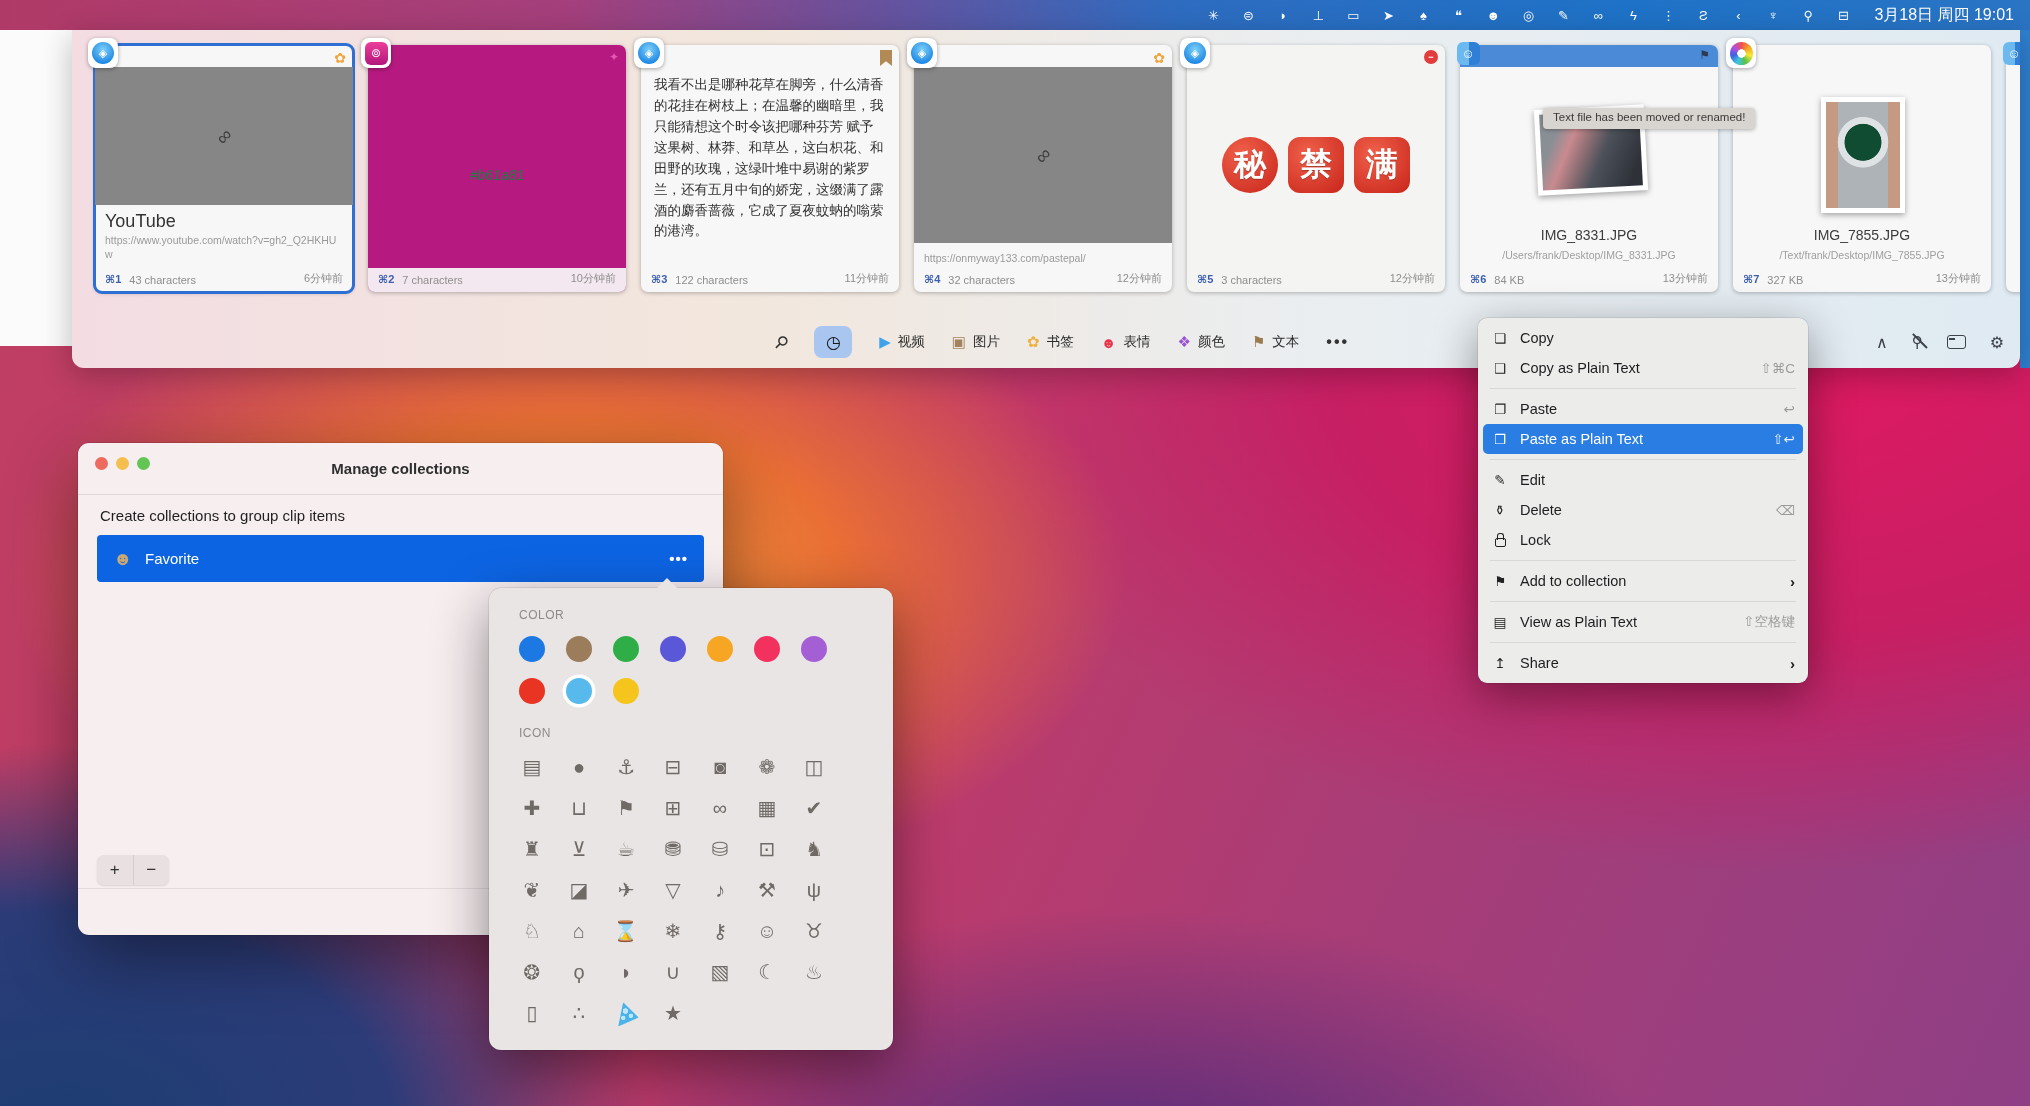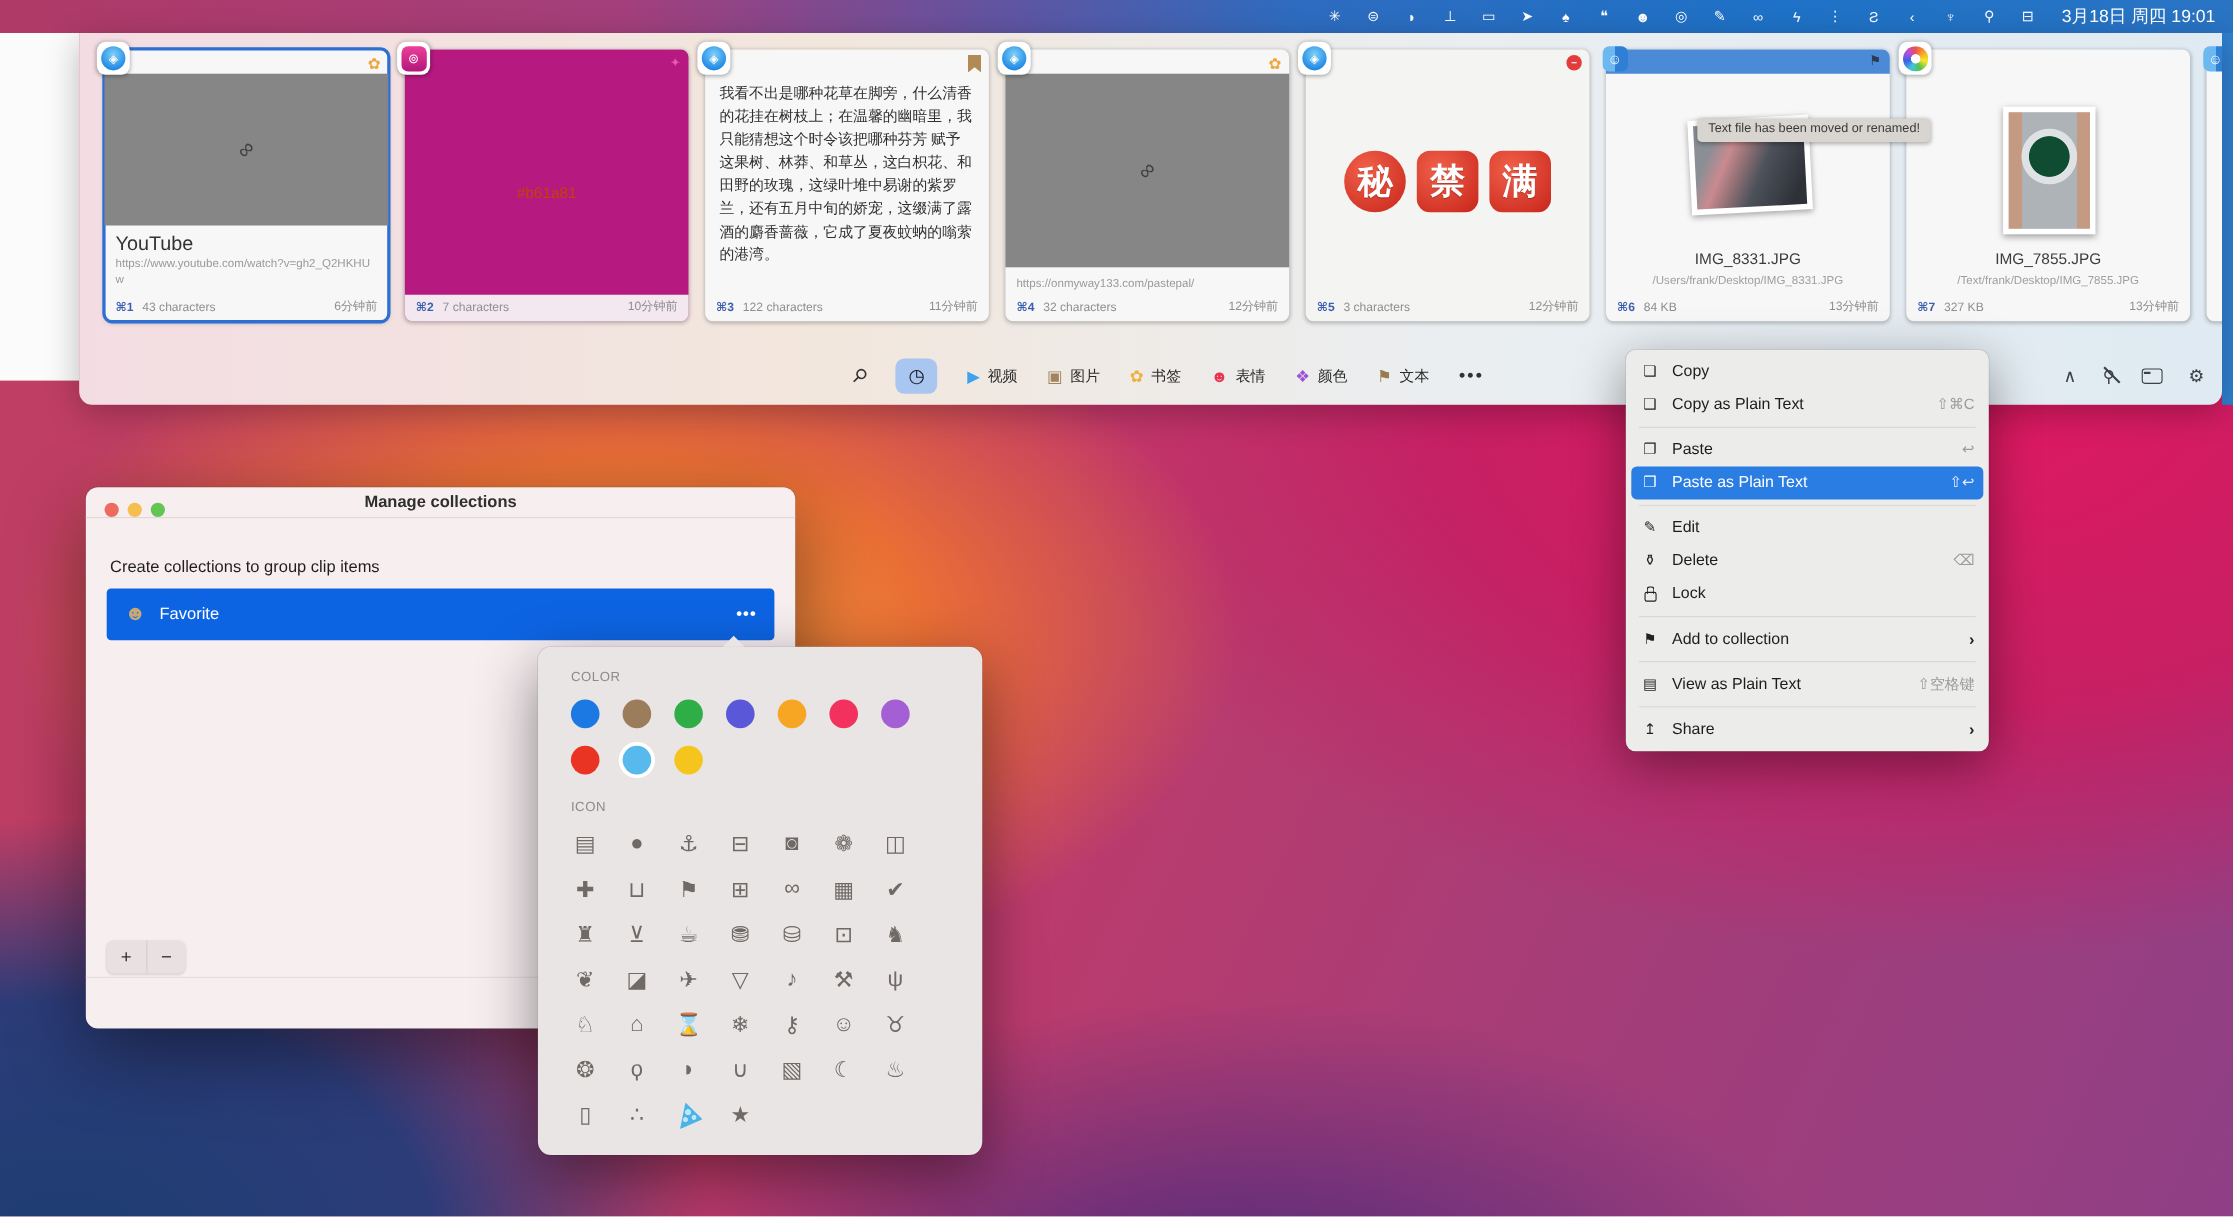--- a/index.html
+++ b/index.html
@@ -65,21 +65,21 @@
   .linkglyph { font-size:20px; color:#3f3f3f; transform:rotate(-45deg); display:inline-block; }
 
   .c-title { position:absolute; left:10px; top:166px; font-size:18px; color:#333; }
   .c-url { position:absolute; left:10px; right:10px; font-size:10.5px; color:#9a9a9a; line-height:1.35; word-break:break-all; }
   .cmdrow { position:absolute; left:10px; bottom:6px; display:flex; align-items:center; gap:8px; }
   .cmd { color:#3c5fae; font-weight:700; font-size:11px; }
   .meta { color:#8e8e8e; font-size:11px; }
   .time { position:absolute; right:10px; bottom:6px; color:#8e8e8e; font-size:11px; }
 
   .colorfill { position:absolute; inset:0; border-radius:7px; background:#b61a81; }
-  .hexlabel { position:absolute; left:0; right:0; top:122px; text-align:center; color:#c2410c; font-size:14px; }
+  .hexlabel { position:absolute; left:0; right:0; top:122px; text-align:center; color:#15803d; font-size:14px;font-style:italic; }
   .footstrip { position:absolute; left:0; right:0; bottom:0; height:24px; background:rgba(248,243,245,.95);
     border-radius:0 0 7px 7px; }
 
   .poem { position:absolute; left:0; right:0; top:22px; bottom:34px; padding:8px 13px; font-size:13.5px; line-height:1.55;
     color:#303030; font-family:"Liberation Serif","DejaVu Serif",serif; }
 
   .emojirow { position:absolute; left:0; right:0; top:92px; display:flex; justify-content:center; gap:10px; }
   .ebadge { width:56px; height:56px; background:radial-gradient(circle at 35% 30%,#f0604a,#c8251a);
     color:#fff; font-size:32px; font-weight:700; display:grid; place-items:center;
     text-shadow:0 1px 1px rgba(0,0,0,.25); }
@@ -129,21 +129,21 @@
   .mi.hl { background:#2a7de2; margin:0 5px; padding:0 8px 0 7px; border-radius:5px; color:#fff; }
   .mi.hl .mic { color:#fff; } .mi.hl .mshort { color:#e4eefc; }
   .msep { height:1px; background:#d8d8d6; margin:5px 12px; }
   .css-lock { width:11px; height:9px; border:1.7px solid #222; border-radius:2px; position:relative; margin-top:5px; }
   .css-lock::before { content:""; position:absolute; top:-6px; left:1.2px; width:5px; height:6px;
     border:1.7px solid #222; border-bottom:none; border-radius:3px 3px 0 0; }
 
   
   .mwin { position:absolute; left:78px; top:443px; width:645px; height:492px; background:#f7eef0; border-radius:11px;
     box-shadow:0 22px 70px rgba(0,0,0,.45), 0 0 0 .5px rgba(0,0,0,.2); z-index:8; }
-  .mtitlebar { position:relative; height:28px; border-bottom:1px solid #e0d7d9; display:grid; place-items:center; }
+  .mtitlebar { position:relative; height:52px; border-bottom:1px solid #e0d7d9; display:grid; place-items:center; }
   .mtitle { font-size:15px; font-weight:700; color:#2f2f2f; }
   .tlights { position:absolute; left:17px; top:14px; display:flex; gap:8px; }
   .tl { width:13px; height:13px; border-radius:50%; }
   .tl.r{background:#ed6a5e;} .tl.y{background:#f5bf4f;} .tl.g{background:#62c554;}
   .msub { position:absolute; left:22px; top:64px; font-size:15px; color:#1f1f1f; }
   .favrow { position:absolute; left:19px; top:92px; width:607px; height:47px; background:#0d64e3; border-radius:4px;
     display:flex; align-items:center; padding:0 16px; gap:12px; }
   .favico { font-size:19px; color:#c9a873; }
   .favlabel { color:#fff; font-size:15px; }
   .favmore { margin-left:auto; color:#fff; font-size:15px; font-weight:700; letter-spacing:1px; }

